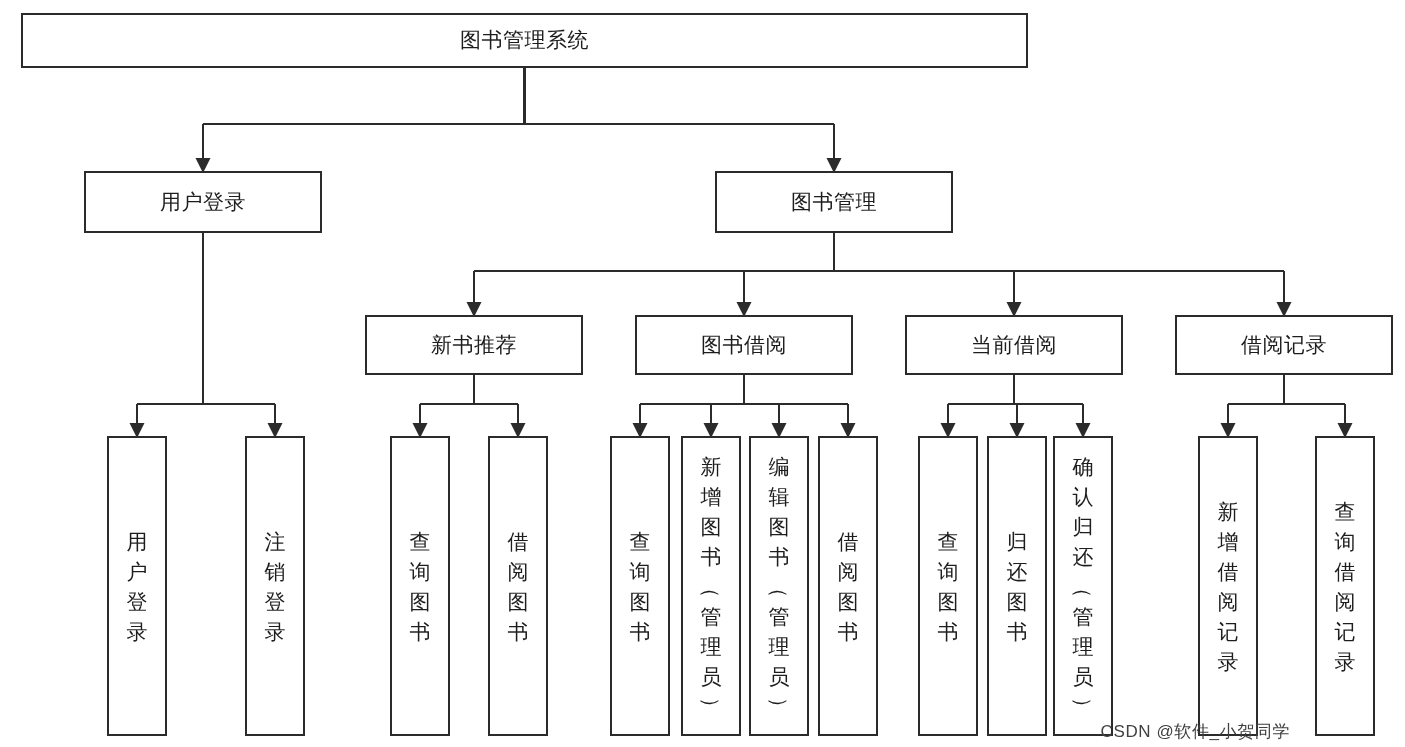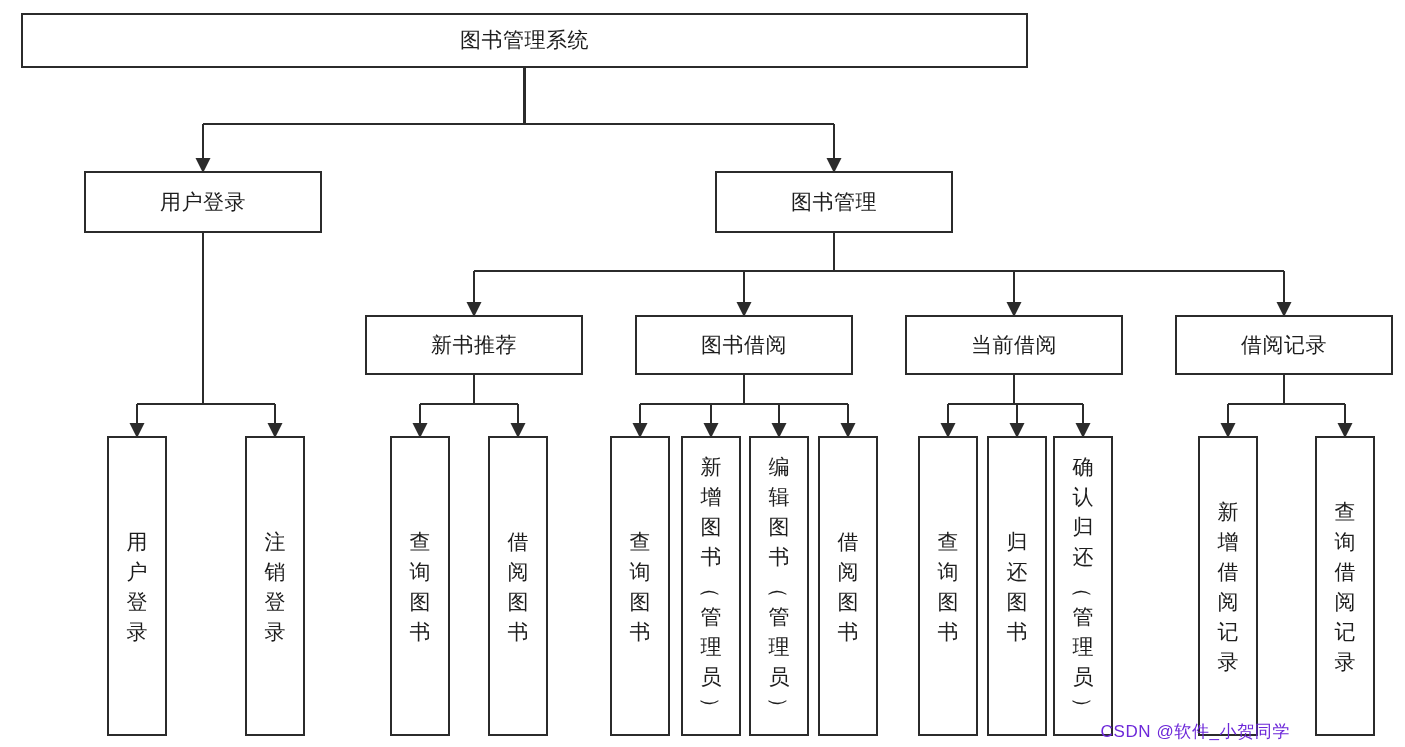--- a/index.html
+++ b/index.html
@@ -56,21 +56,21 @@
   .arrow-head {
     fill: #2b2b2b;
     stroke: none;
   }
   .watermark {
     position: absolute;
     right: 8px;
     bottom: 4px;
     font-family: "Liberation Sans", "DejaVu Sans", sans-serif;
     font-size: 17px;
-    color: #6d28d9;
+    color: #404040;
     letter-spacing: 0.6px;
     white-space: nowrap;
     user-select: none;
   }
 </style>
 </head>
 <body>
 
 <div id="diagram-root">
   <svg class="flow" viewBox="0 0 1405 747">

